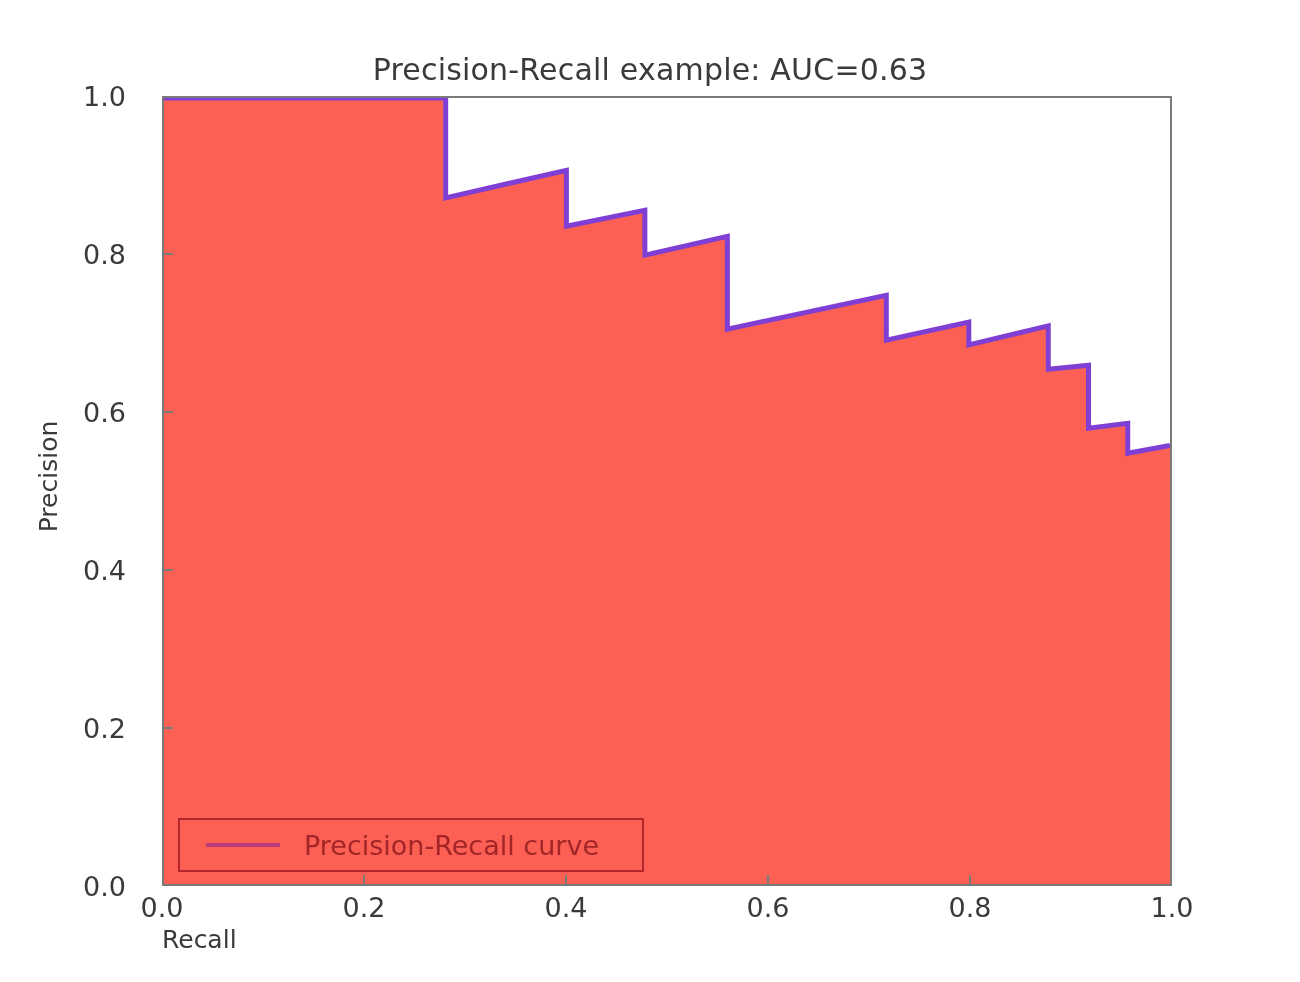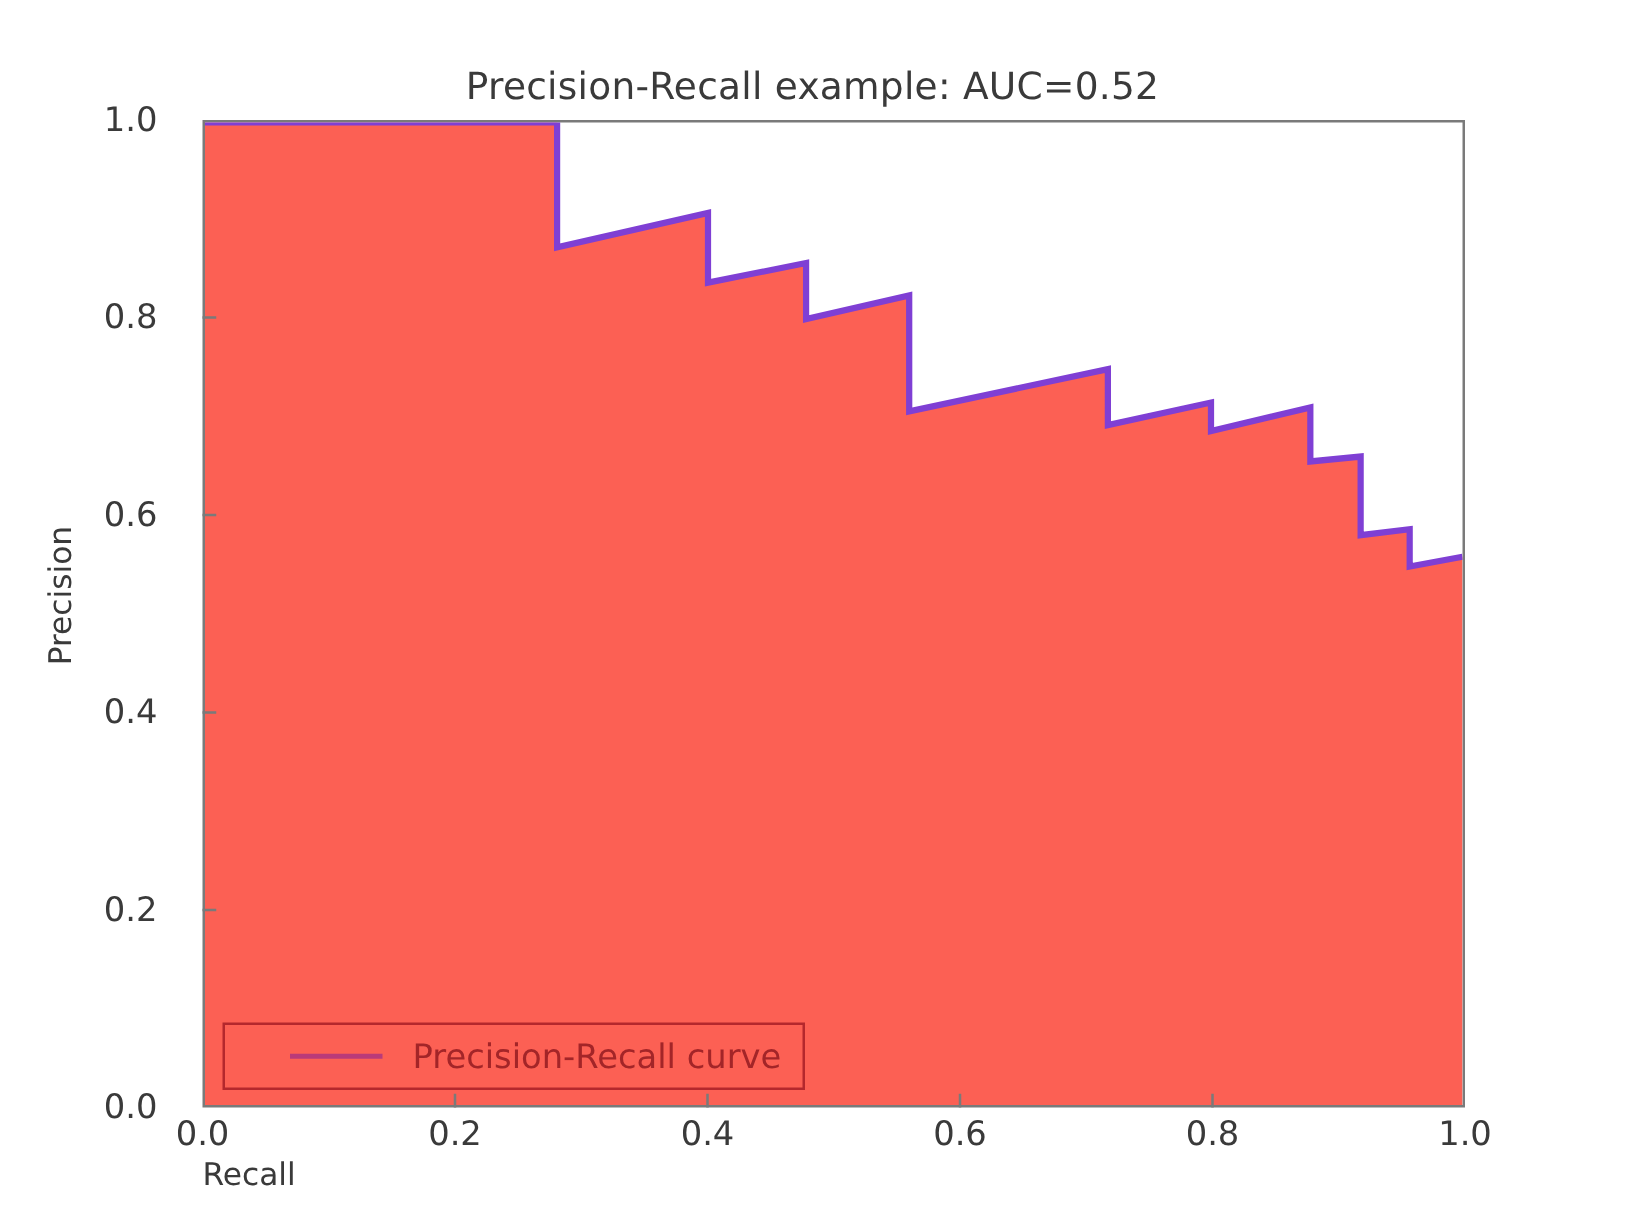--- a/index.html
+++ b/index.html
@@ -103,42 +103,41 @@
     position: absolute;
     left: 178px;
     top: 818px;
     width: 466px;
     height: 54px;
     border: 2px solid #b4282d;
     box-sizing: border-box;
     display: flex;
     align-items: center;
     background: transparent;
-    padding-left: 26px;
   }
   #legend-line-swatch {
     width: 74px;
     height: 4px;
     background: #b93b79;
     margin-left: 26px;
     flex: none;
   }
   #legend-label {
     margin-left: 24px;
     font-size: 27px;
     color: #a32528;
     white-space: nowrap;
   }
 </style>
 </head>
 <body>
 
 <div id="figure">
 
-  <div id="chart-title">Precision-Recall example: AUC=0.52</div>
+  <div id="chart-title">Precision-Recall example: AUC=0.63</div>
 
   <div id="axes">
     <svg id="plot-svg" viewBox="0 0 1010 790" preserveAspectRatio="none">
       <g id="svg-layers">
           <polygon points="0.00,0.00 282.80,0.00 282.80,100.33 404.00,72.68 404.00,128.77 482.78,112.97 482.78,158.00 565.60,139.04 565.60,232.26 725.18,198.29 725.18,243.32 808.00,225.15 808.00,248.06 887.79,229.10 887.79,272.55 928.19,268.60 928.19,331.80 967.58,327.06 967.58,357.08 1010.00,349.18 1010.00,790.00 0.00,790.00" fill="#fc6054" fill-opacity="1"></polygon>
           <polyline points="0.00,0.00 282.80,0.00 282.80,100.33 404.00,72.68 404.00,128.77 482.78,112.97 482.78,158.00 565.60,139.04 565.60,232.26 725.18,198.29 725.18,243.32 808.00,225.15 808.00,248.06 887.79,229.10 887.79,272.55 928.19,268.60 928.19,331.80 967.58,327.06 967.58,357.08 1010.00,349.18" fill="none" stroke="#7f3fd4" stroke-width="5" stroke-linejoin="miter" stroke-linecap="butt"></polyline>
         </g>
     </svg>
   </div>
 

